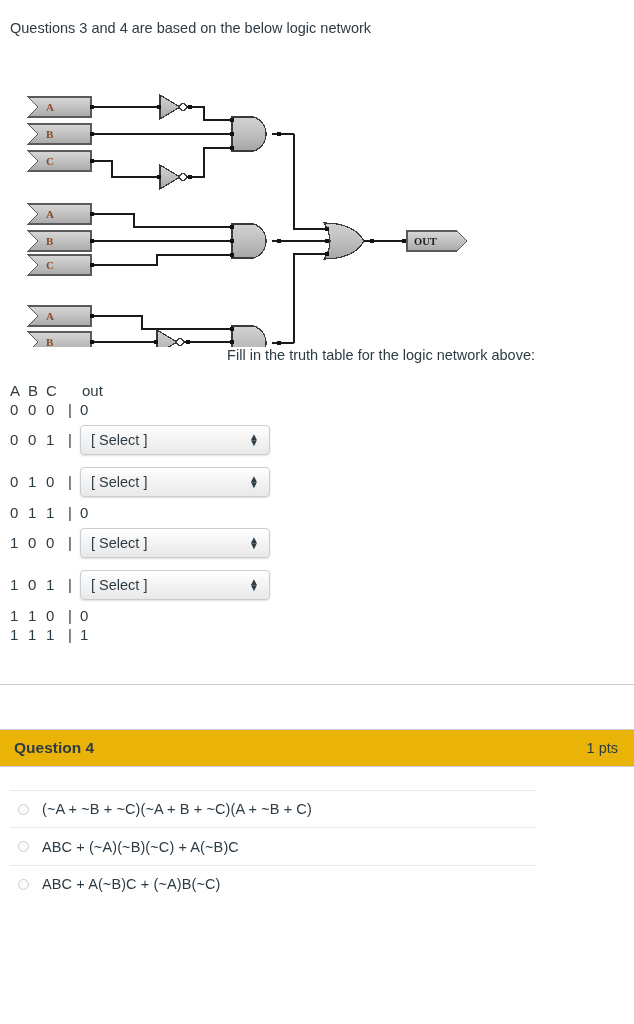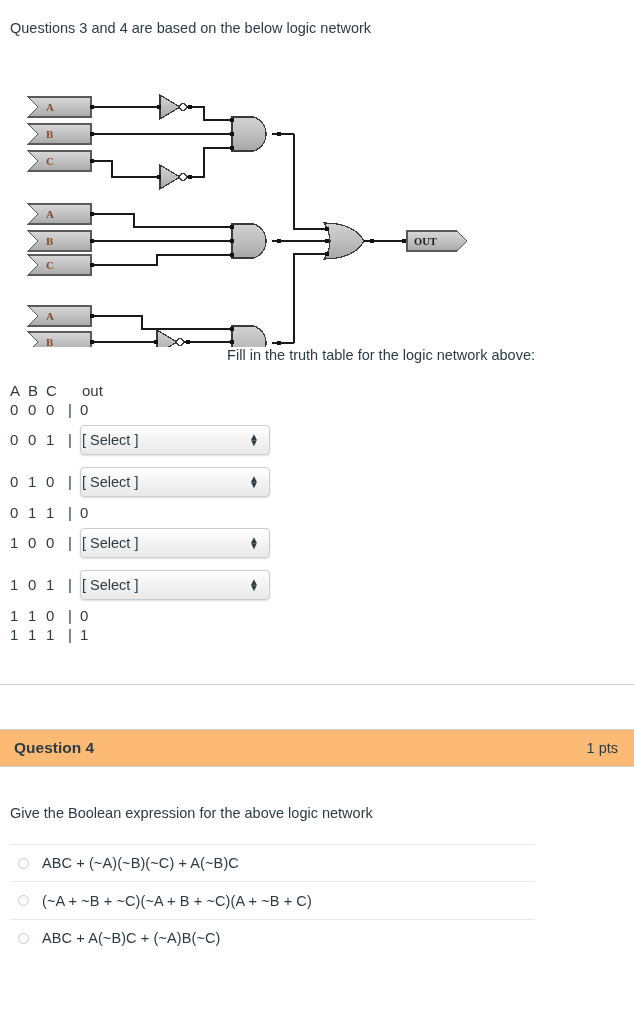--- a/index.html
+++ b/index.html
@@ -65,21 +65,21 @@
   .sel {
     width: 190px;
     height: 30px;
     border: 1px solid #c7cdd1;
     border-radius: 4px;
     background: linear-gradient(to bottom, #ffffff 0%, #f2f2f2 55%, #e9e9e9 100%);
     box-shadow: 0 1px 2px rgba(0,0,0,0.13);
     display: flex;
     align-items: center;
     justify-content: space-between;
-    padding: 0 8px 0 1px;
+    padding: 0 8px 0 10px;
     font-size: 14.5px;
     color: #2d3b45;
     cursor: pointer;
     position: relative;
   }
   .sel-arrows {
     display: flex;
     flex-direction: column;
     align-items: center;
     justify-content: center;
@@ -90,21 +90,21 @@
   }
 
   
   .spacer-gap { height: 40px; }
   .rule {
     height: 0;
     border-top: 1px solid #c7cdd1;
     width: 634px;
   }
   .q4-header {
-    background: #fdba74;
+    background: #eab308;
     border-top: 1px solid #c7cdd1;
     border-bottom: 1px solid #c7cdd1;
     height: 38px;
     display: flex;
     align-items: center;
     justify-content: space-between;
     padding: 0 16px 0 14px;
     width: 634px;
   }
   .q4-title { font-size: 15.5px; font-weight: bold; color: #2d3b45; }
@@ -414,30 +414,29 @@
 
   <div class="spacer-gap"></div>
   <div class="rule"></div>
   <div style="height:44px"></div>
 
   <div class="q4-header">
     <span class="q4-title">Question 4</span>
     <span class="q4-pts">1 pts</span>
   </div>
 
-  <div class="q4-prompt">Give the Boolean expression for the above logic network</div>
 
   <div class="answers">
+    <div class="answer-row">
+      <span class="radio"></span>
+      <span class="answer-text">(~A + ~B + ~C)(~A + B + ~C)(A + ~B + C)</span>
+    </div>
     <div class="answer-row">
       <span class="radio"></span>
       <span class="answer-text">ABC + (~A)(~B)(~C) + A(~B)C</span>
     </div>
     <div class="answer-row">
       <span class="radio"></span>
-      <span class="answer-text">(~A + ~B + ~C)(~A + B + ~C)(A + ~B + C)</span>
-    </div>
-    <div class="answer-row">
-      <span class="radio"></span>
       <span class="answer-text">ABC + A(~B)C + (~A)B(~C)</span>
     </div>
   </div>
 
 </div>
 
 </body></html>

